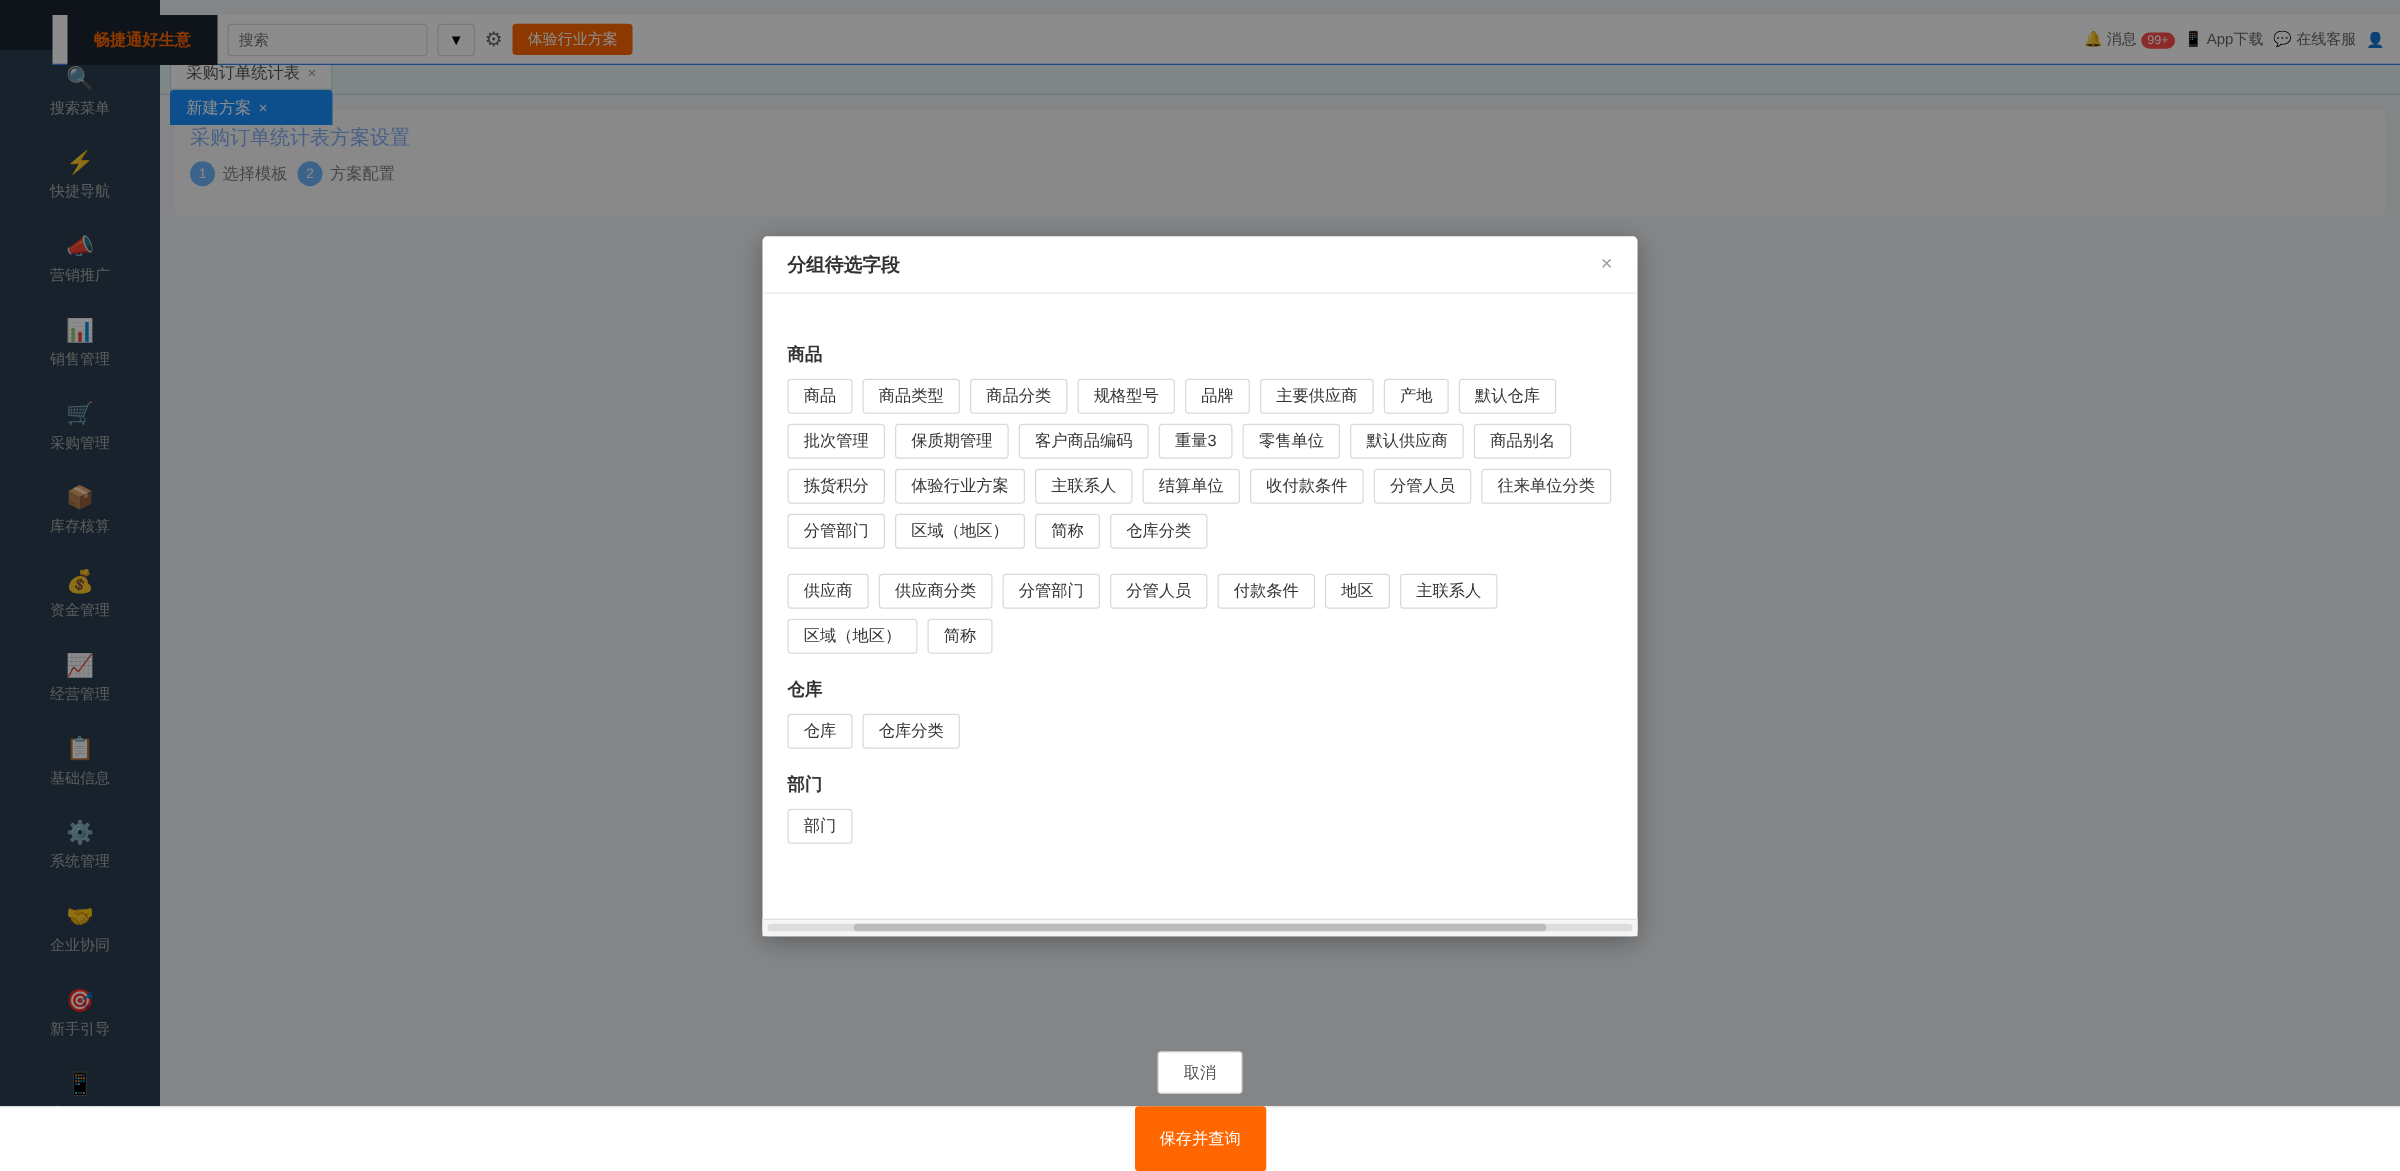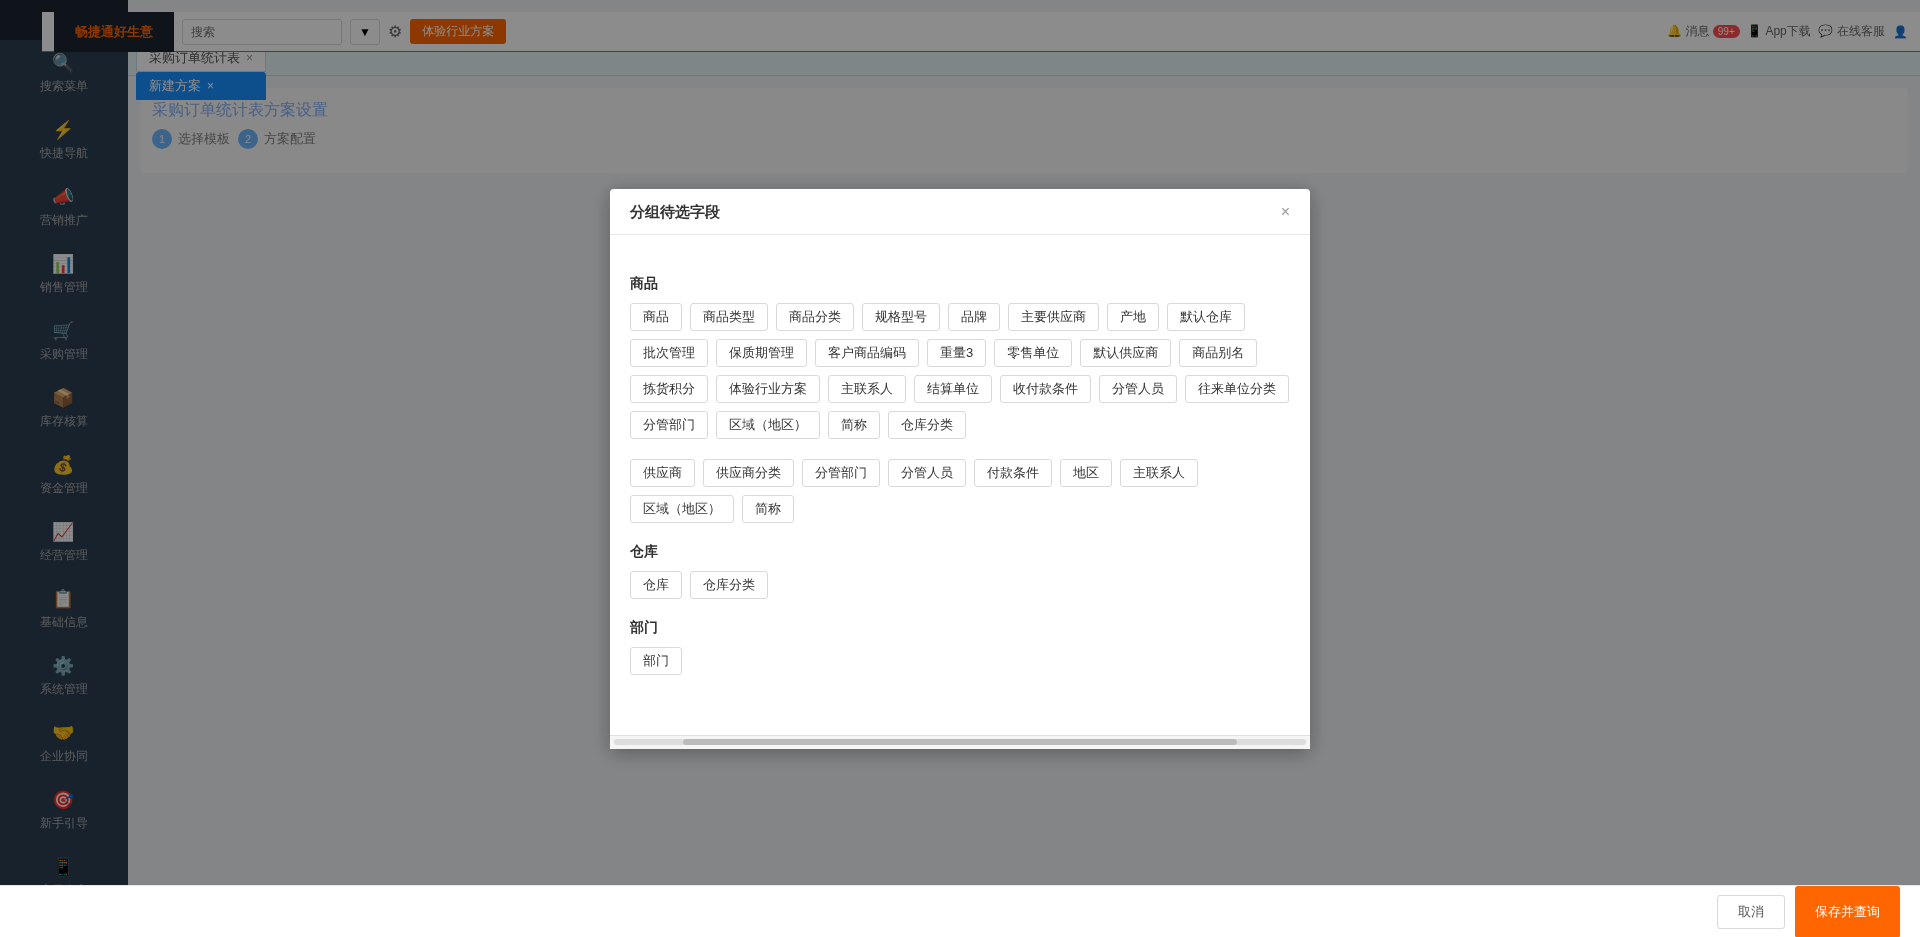--- a/index.html
+++ b/index.html
@@ -147,20 +147,21 @@
     
     .page-footer {
       position: fixed; bottom: 0; left: 0; right: 0;
       height: 52px;
       background: #fff;
       border-top: 1px solid #e8e8e8;
       display: flex; align-items: center; justify-content: flex-end;
       padding: 0 20px;
       gap: 10px;
       z-index: 300;
+      flex-direction: column;
     }
     .btn-cancel {
       padding: 7px 20px;
       border: 1px solid #d9d9d9;
       background: #fff;
       border-radius: 3px;
       cursor: pointer;
       font-size: 13px;
       color: #555;
     }

